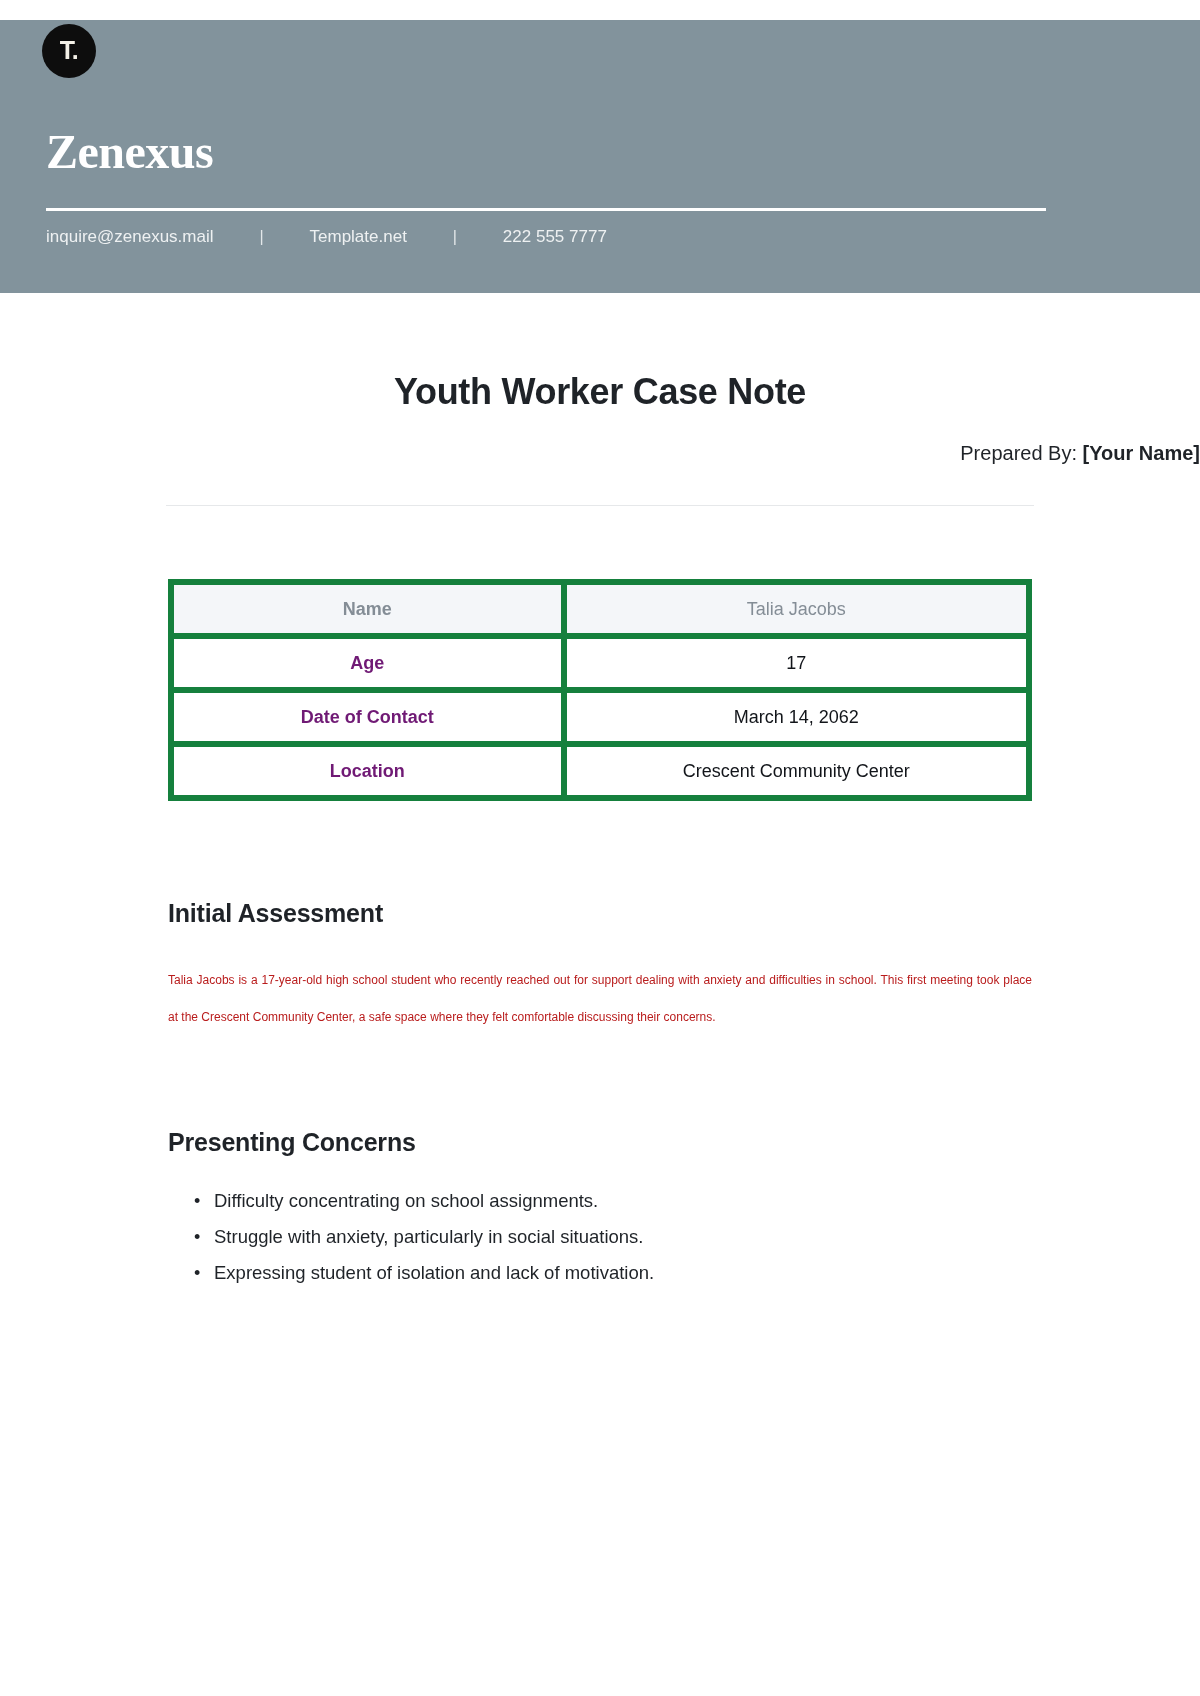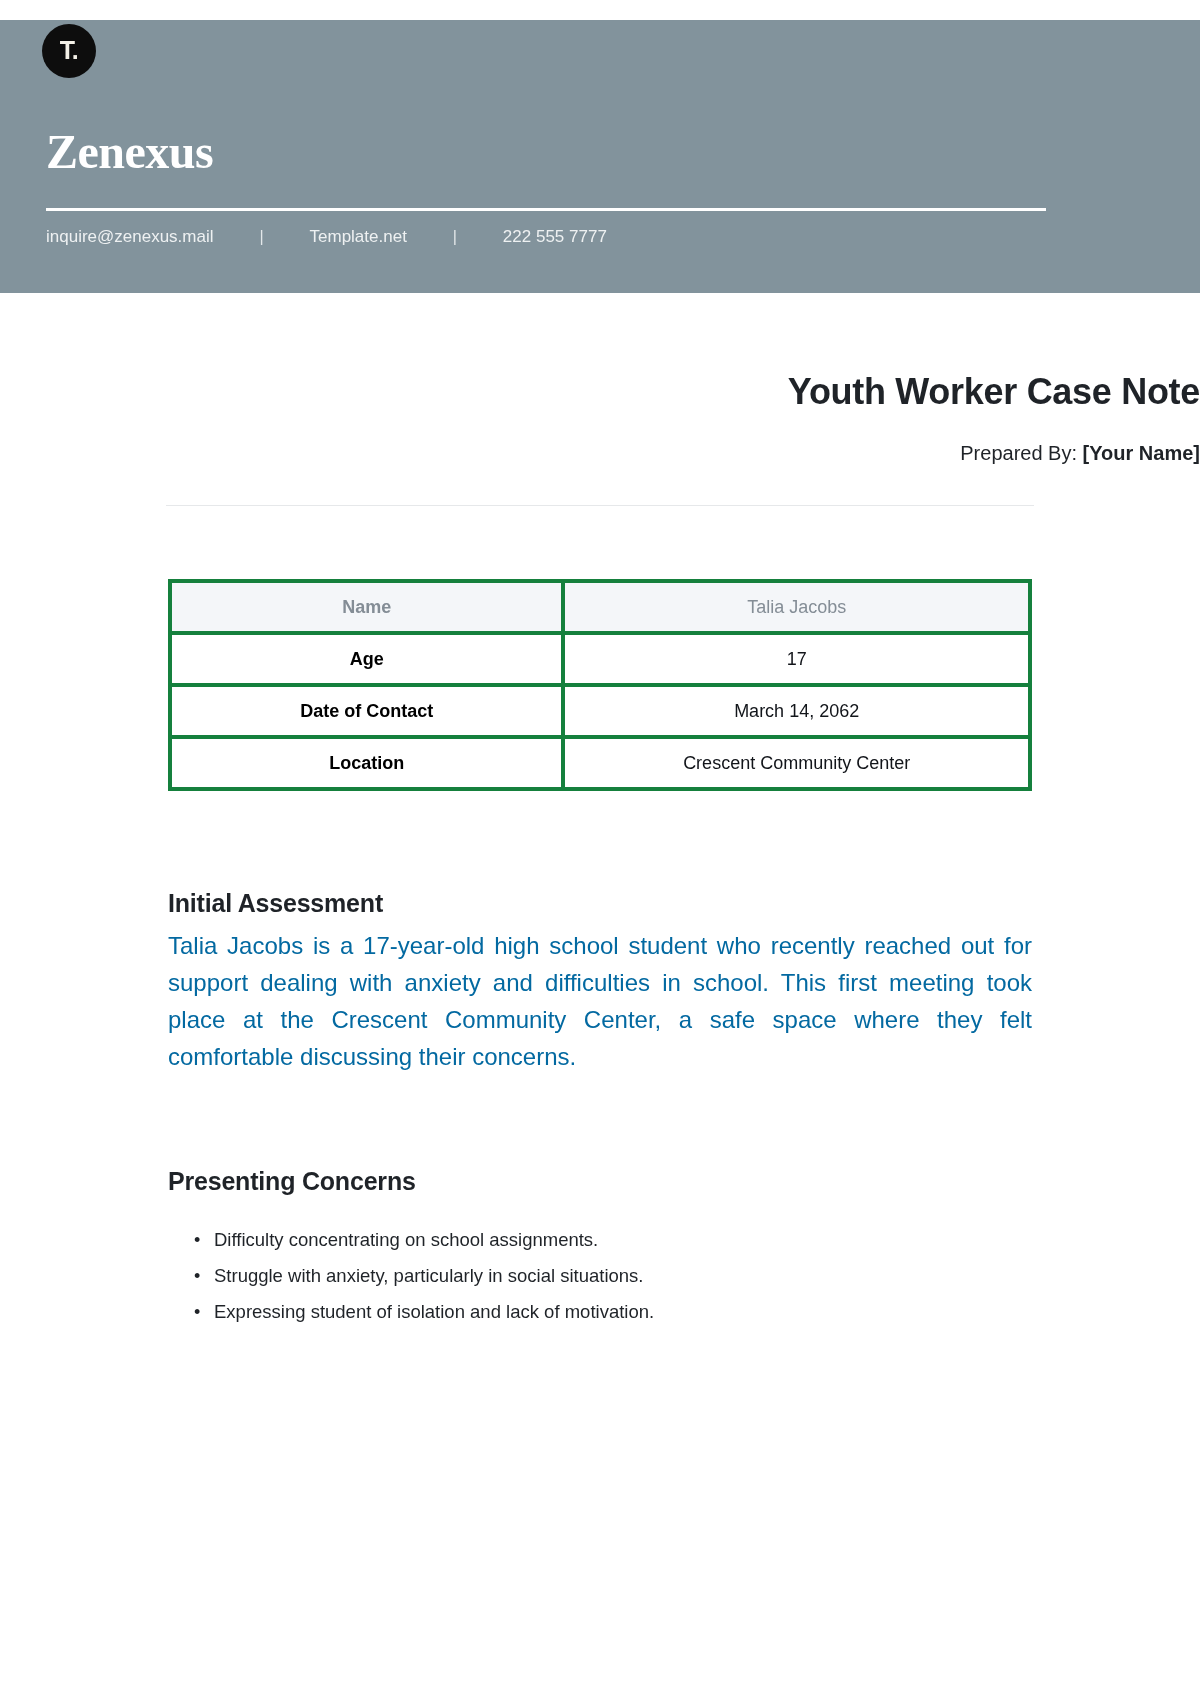--- a/index.html
+++ b/index.html
@@ -99,21 +99,21 @@
 
   
   .doc {
     position: absolute;
     top: 293px;
     left: 0;
     width: 1200px;
   }
 
   .doc-title {
-    text-align: right;
+    text-align: center;
     font-size: 36px;
     font-weight: 700;
     color: #1f2328;
     letter-spacing: -0.3px;
     margin-top: 78px;
   }
 
   .prepared-by {
     text-align: right;
     font-size: 20px;
@@ -133,42 +133,42 @@
   }
 
   
   .info-table {
     width: 864px;
     margin: 73px auto 0 auto;
     border-collapse: collapse;
     table-layout: fixed;
   }
   .info-table td {
-    border: 4px solid #15803d;
+    border: 6px solid #15803d;
     height: 48px;
     text-align: center;
     vertical-align: middle;
     font-size: 18px;
     padding: 0 10px;
   }
   .info-table .col-label { width: 45.5%; }
   .info-table .col-value { width: 54.5%; }
 
   .info-table tr.row-head td {
     background: #f4f6f9;
     color: #848d96;
     font-weight: 700;
   }
   .info-table tr.row-head td.val {
     font-weight: 400;
     color: #848d96;
   }
   .info-table tr.row-body td.lbl {
     font-weight: 700;
-    color: #000000;
+    color: #701a75;
   }
   .info-table tr.row-body td.val {
     font-weight: 400;
     color: #12151a;
   }
 
   
   .section {
     width: 864px;
     margin: 0 auto;
@@ -176,24 +176,24 @@
   .section-heading {
     font-size: 25px;
     font-weight: 700;
     color: #1f2328;
     letter-spacing: -0.2px;
   }
   .sec-assessment { margin-top: 98px; }
   .sec-concerns  { margin-top: 92px; }
 
   .body-paragraph {
-    margin-top: 9px;
-    font-size: 24px;
+    margin-top: 34px;
+    font-size: 12px;
     line-height: 37px;
-    color: #0369a1;
+    color: #b91c1c;
     text-align: justify;
     text-justify: inter-word;
   }
 
   .bullet-list {
     margin: 26px 0 0 0;
     padding-left: 26px;
     list-style: none;
   }
   .bullet-list li {

